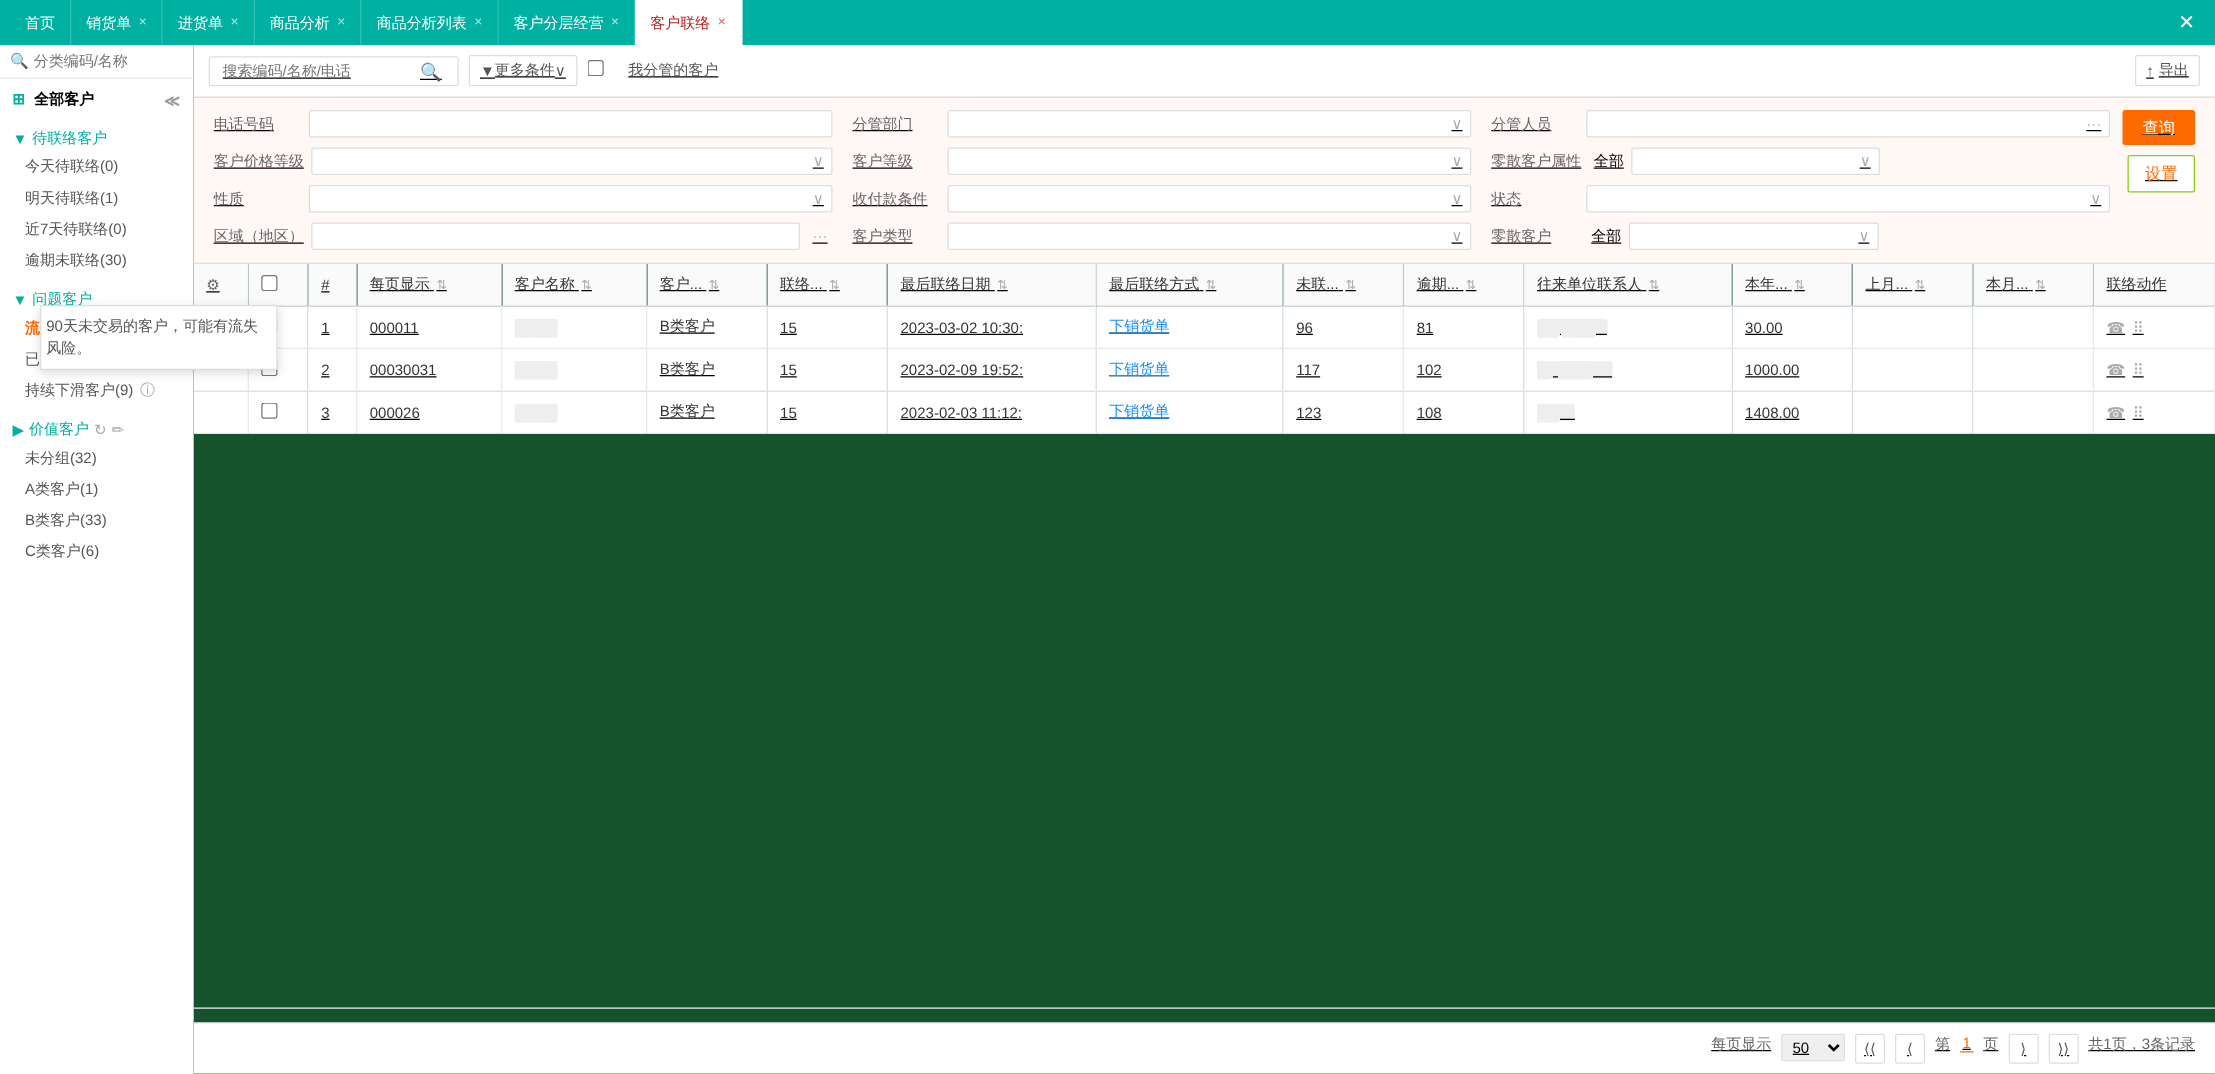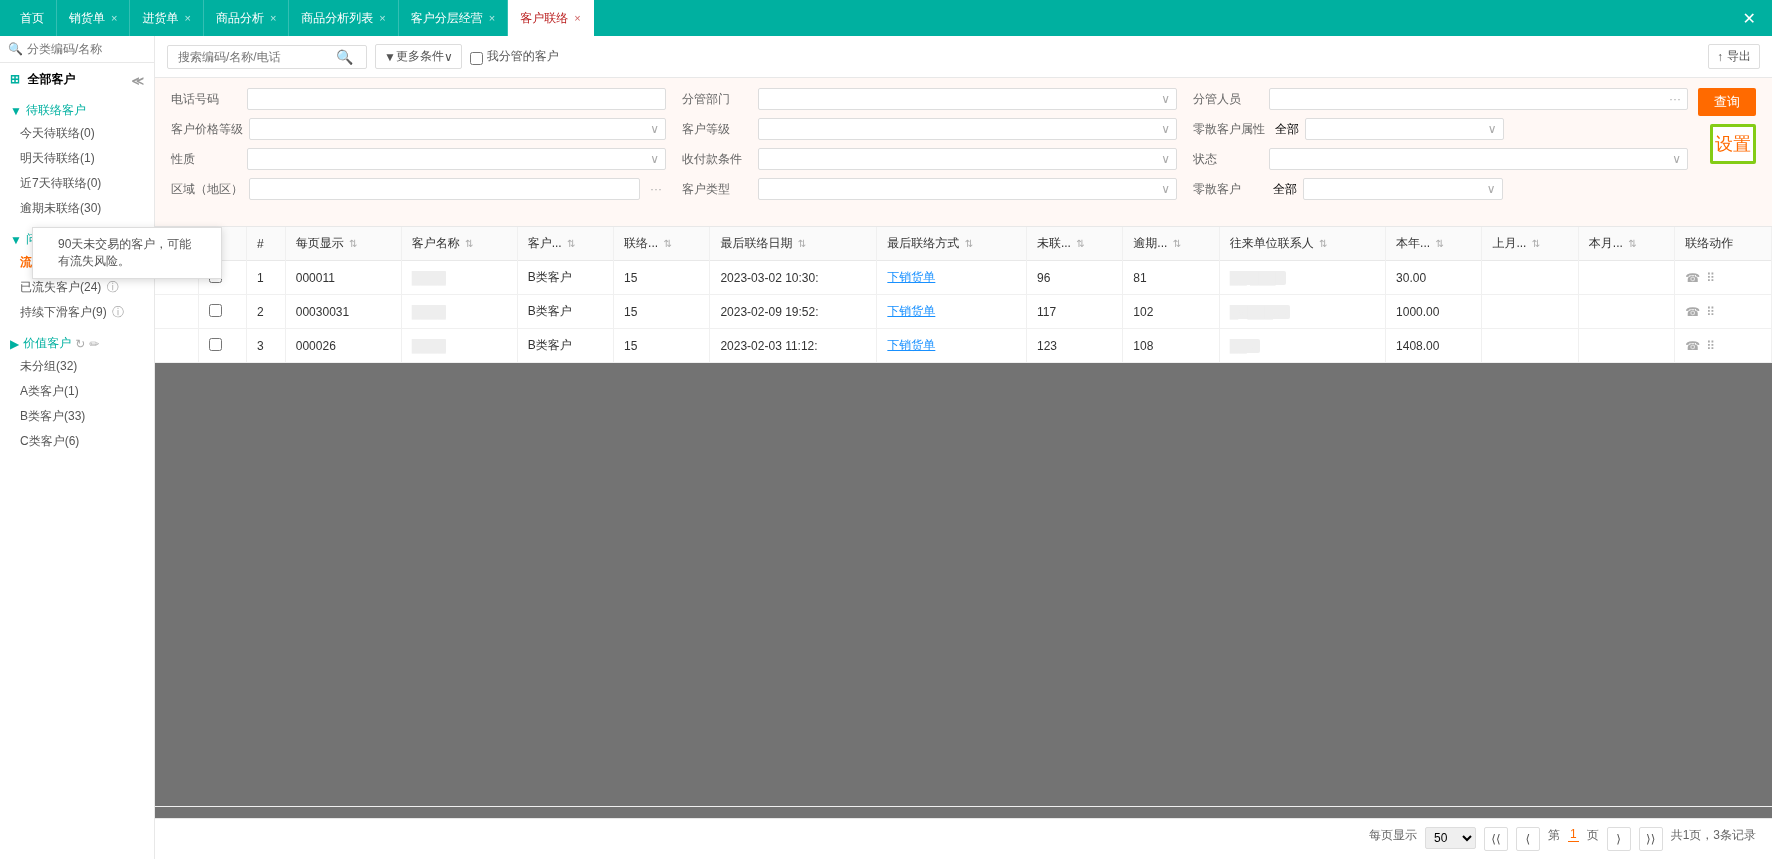--- a/index.html
+++ b/index.html
@@ -69,34 +69,34 @@
       padding: 4px 10px 4px 20px;
       color: #555; cursor: pointer;
       white-space: nowrap; overflow: hidden; text-overflow: ellipsis;
     }
     .sidebar-item.active {
       color: #ff6a00; font-weight: bold;
     }
 
     .tooltip-box {
       position: absolute;
-      left: 32px; top: 227px;
+      left: 32px; top: 244px;
       background: white;
       border: 1px solid #ddd;
-      padding: 8px 25px;
+      padding: 8px 4px;
       font-size: 12px; color: #555;
       z-index: 100;
       max-width: 190px;
       box-shadow: 0 2px 8px rgba(0,0,0,0.15);
     }
 
     
     .content-area {
       flex: 1; display: flex; flex-direction: column;
-      overflow: hidden; background: #737373;
+      overflow: hidden; background: #14532d; text-decoration: underline;
     }
 
     
     .filter-bar {
       display: flex; align-items: center;
       padding: 8px 12px; border-bottom: 1px solid #e8e8e8;
       background: white; gap: 8px;
     }
     .filter-search-box {
       display: flex; align-items: center;
@@ -110,22 +110,22 @@
     }
     .filter-search-btn {
       color: #ff6a00; cursor: pointer; font-size: 14px;
     }
     .more-conditions {
       display: flex; align-items: center; color: #555;
       cursor: pointer; padding: 3px 8px;
       border: 1px solid #ddd; border-radius: 2px;
     }
     .my-customers {
-      display: flex; align-items: flex-end; color: #555; cursor: pointer;
-      gap: 4px;
+      display: flex; align-items: flex-start; color: #555; cursor: pointer;
+      gap: 20px;
     }
     .filter-spacer { flex: 1; }
     .export-btn {
       display: flex; align-items: center; color: #555;
       cursor: pointer; border: 1px solid #ddd;
       padding: 3px 8px; border-radius: 2px; gap: 4px;
     }
 
     
     .filter-panel {
@@ -156,23 +156,23 @@
     .filter-select span { color: #333; }
     .filter-select .arrow { color: #aaa; }
     .query-btn {
       background: #ff6a00; color: white;
       border: none; border-radius: 2px;
       padding: 5px 16px; cursor: pointer;
       font-size: 13px;
     }
     .settings-btn {
       background: white; color: #ff6a00;
-      border: 3px solid #84cc16; border-radius: 2px;
-      padding: 5px 2px; cursor: pointer;
-      font-size: 18px; margin-top: 4px;
+      border: 1px solid #84cc16; border-radius: 2px;
+      padding: 5px 13px; cursor: pointer;
+      font-size: 13px; margin-top: 4px;
     }
     .btn-group {
       display: flex; flex-direction: column; align-items: flex-end; gap: 4px;
       min-width: 60px;
     }
     .ellipsis-btn {
       color: #aaa; cursor: pointer; padding: 0 4px;
     }
 
     
@@ -440,21 +440,21 @@
             </div>
             <div class="filter-field">
               <span class="filter-label">状态</span>
               <div class="filter-select">
                 <span></span>
                 <span class="arrow">∨</span>
               </div>
             </div>
           </div>
 
-          <div class="filter-row" style="margin-bottom:16px;">
+          <div class="filter-row" style="margin-bottom:0;">
             <div class="filter-field">
               <span class="filter-label">区域（地区）</span>
               <input class="filter-input" type="text" style="">
               <span class="ellipsis-btn">···</span>
             </div>
             <div class="filter-field">
               <span class="filter-label">客户类型</span>
               <div class="filter-select">
                 <span></span>
                 <span class="arrow">∨</span>

